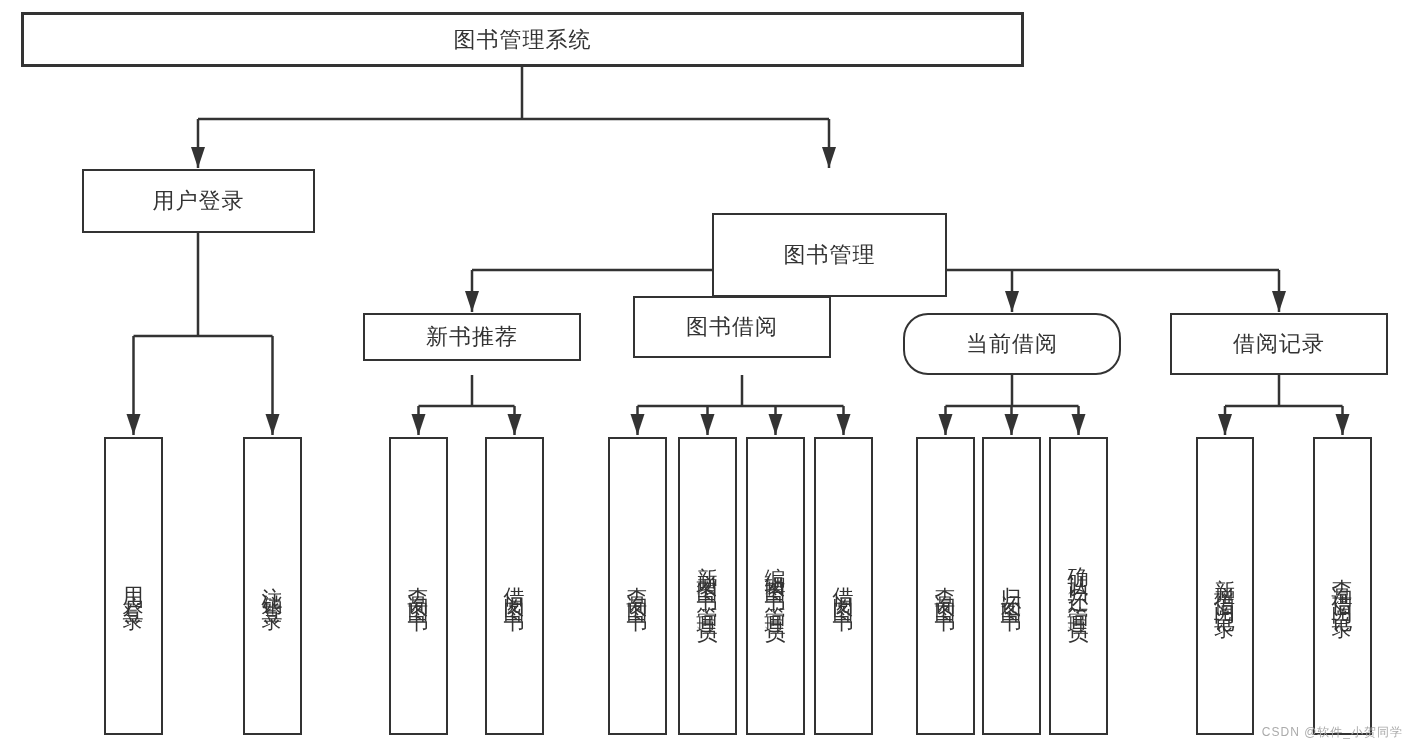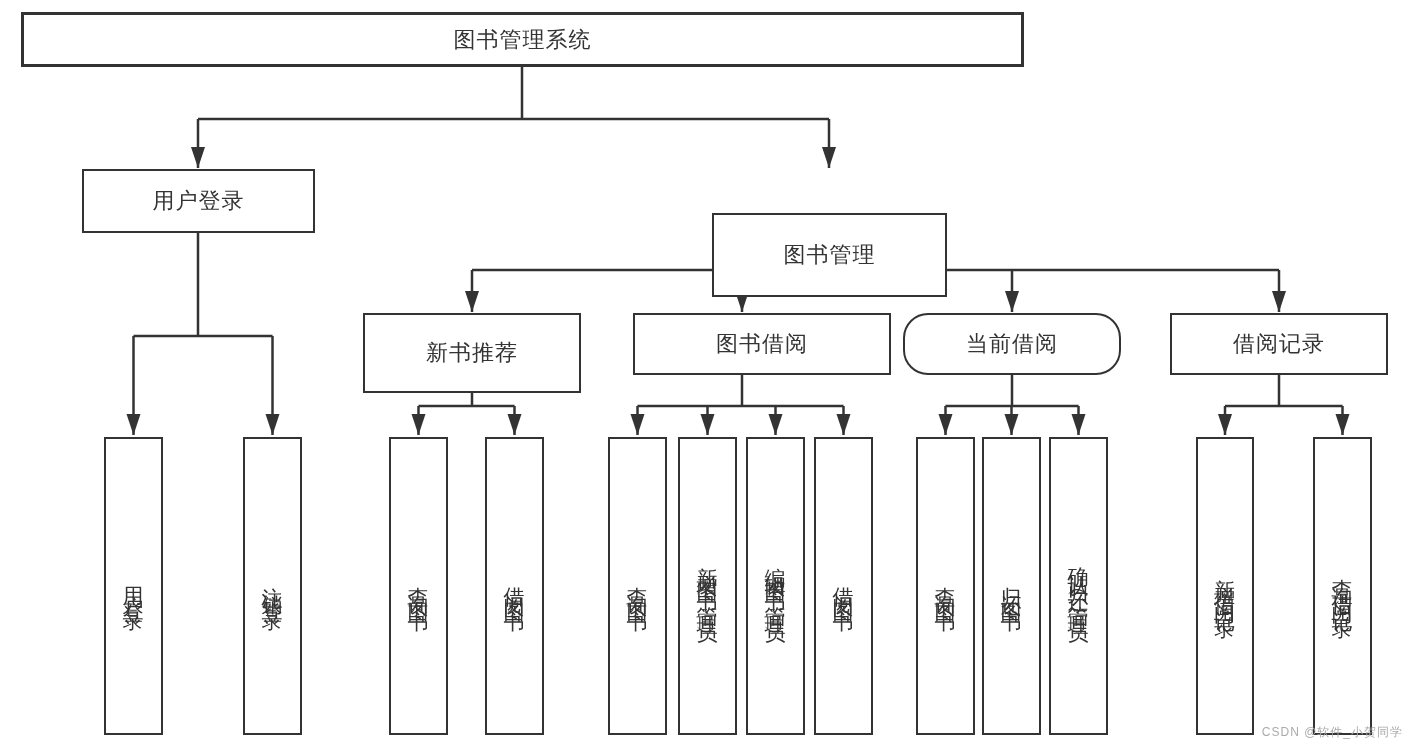--- a/index.html
+++ b/index.html
@@ -104,22 +104,22 @@
     <line x1="1078.5" y1="406" x2="1078.5" y2="435" stroke="#333333" stroke-width="2.5" marker-end="url(#arw)"></line>
     <line x1="1225" y1="406" x2="1225" y2="435" stroke="#333333" stroke-width="2.5" marker-end="url(#arw)"></line>
     <line x1="1342.5" y1="406" x2="1342.5" y2="435" stroke="#333333" stroke-width="2.5" marker-end="url(#arw)"></line>
   </svg>
 
   <div class="box root" style="left:21px; top:12px; width:1003px; height:55px;">图书管理系统</div>
 
   <div class="box" style="left:82px; top:169px; width:233px; height:64px;">用户登录</div>
   <div class="box" style="left:712px; top:169px; width:235px; height:84px;margin-top:44px;">图书管理</div>
 
-  <div class="box" style="left:363px; top:313px; width:218px; height:80px;">新书推荐</div>
-  <div class="box" style="left:633px; top:313px; width:258px; height:62px;">图书借阅</div>
+  <div class="box" style="left:363px; top:313px; width:218px; height:48px;">新书推荐</div>
+  <div class="box" style="left:633px; top:296px; width:198px; height:62px;">图书借阅</div>
   <div class="box" style="left:903px; top:313px; width:218px; height:62px;border-radius:25px;">当前借阅</div>
   <div class="box" style="left:1170px; top:313px; width:218px; height:62px;">借阅记录</div>
 
   <div class="box leaf" style="left:104px; top:437px; width:59px; height:298px;">用户登录</div>
   <div class="box leaf" style="left:243px; top:437px; width:59px; height:298px;">注销登录</div>
 
   <div class="box leaf" style="left:389px; top:437px; width:59px; height:298px;">查询图书</div>
   <div class="box leaf" style="left:485px; top:437px; width:59px; height:298px;">借阅图书</div>
 
   <div class="box leaf" style="left:608px; top:437px; width:59px; height:298px;">查询图书</div>

